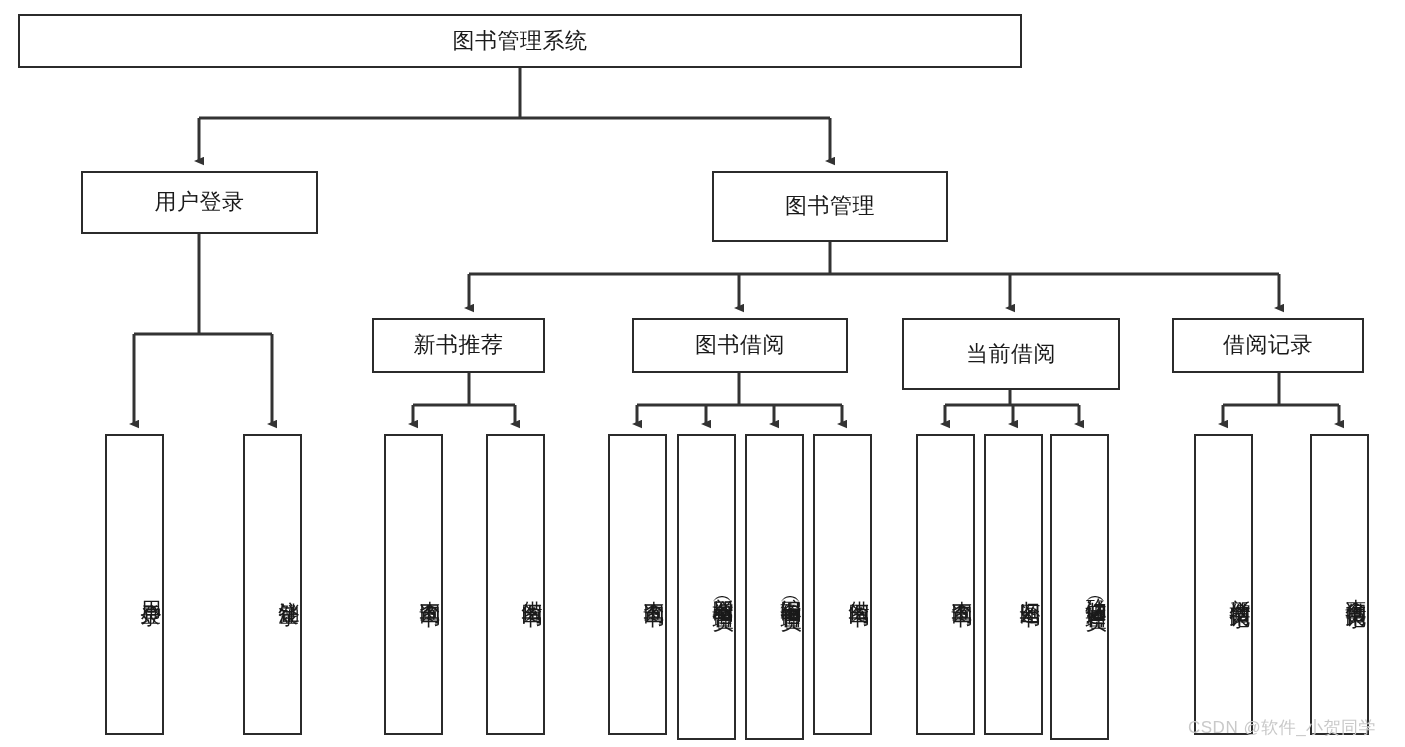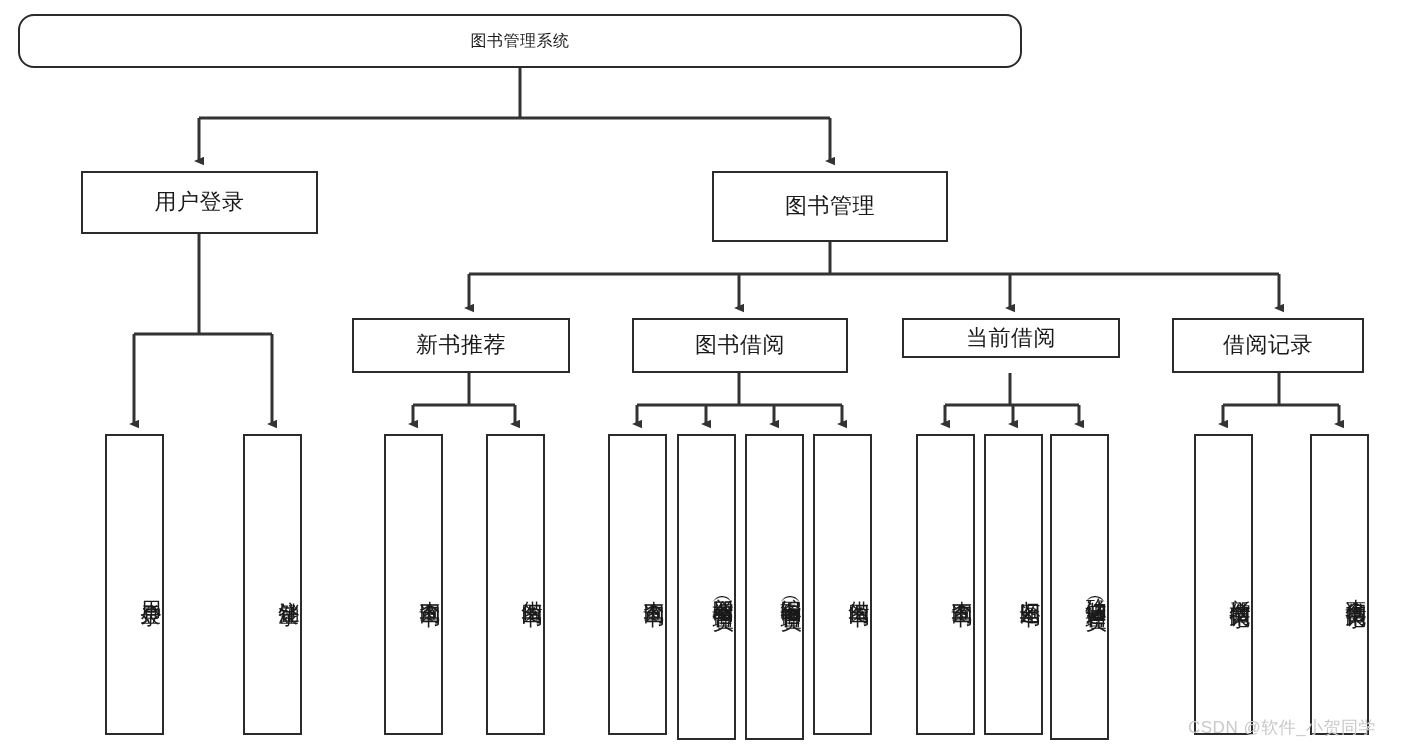--- a/index.html
+++ b/index.html
@@ -26,22 +26,21 @@
     align-items: center;
     justify-content: center;
     color: #1a1a1a;
   }
   .node.horiz {
     font-size: 22px;
     letter-spacing: 0.5px;
     line-height: 1.1;
   }
   .node.root {
-    font-size: 16px;
-    border-radius: 16px;
+    font-size: 22px;
   }
   .node.vert {
     writing-mode: vertical-rl;
     text-orientation: upright;
     font-size: 21px;
     letter-spacing: 2px;
     align-items: flex-start;
     justify-content: center;
     padding-top: 6px;
     line-height: 1.05;
@@ -118,29 +117,29 @@
 </div>
 
 <div class="node horiz" style="left:81px;top:171px;width:237px;height:63px;">
   <span>用户登录</span>
 </div>
 
 <div class="node horiz" style="left:712px;top:171px;width:236px;height:71px;">
   <span>图书管理</span>
 </div>
 
-<div class="node horiz" style="left:352px;top:318px;width:218px;height:55px;">
+<div class="node horiz" style="left:372px;top:318px;width:173px;height:55px;">
   <span>新书推荐</span>
 </div>
 
 <div class="node horiz" style="left:632px;top:318px;width:216px;height:55px;">
   <span>图书借阅</span>
 </div>
 
-<div class="node horiz" style="left:902px;top:318px;width:218px;height:40px;">
+<div class="node horiz" style="left:902px;top:318px;width:218px;height:72px;">
   <span>当前借阅</span>
 </div>
 
 <div class="node horiz" style="left:1172px;top:318px;width:192px;height:55px;">
   <span>借阅记录</span>
 </div>
 
 <div class="node vert" style="left:105px;top:434px;width:59px;height:301px;">
   <span>用户登录</span>
 </div>

